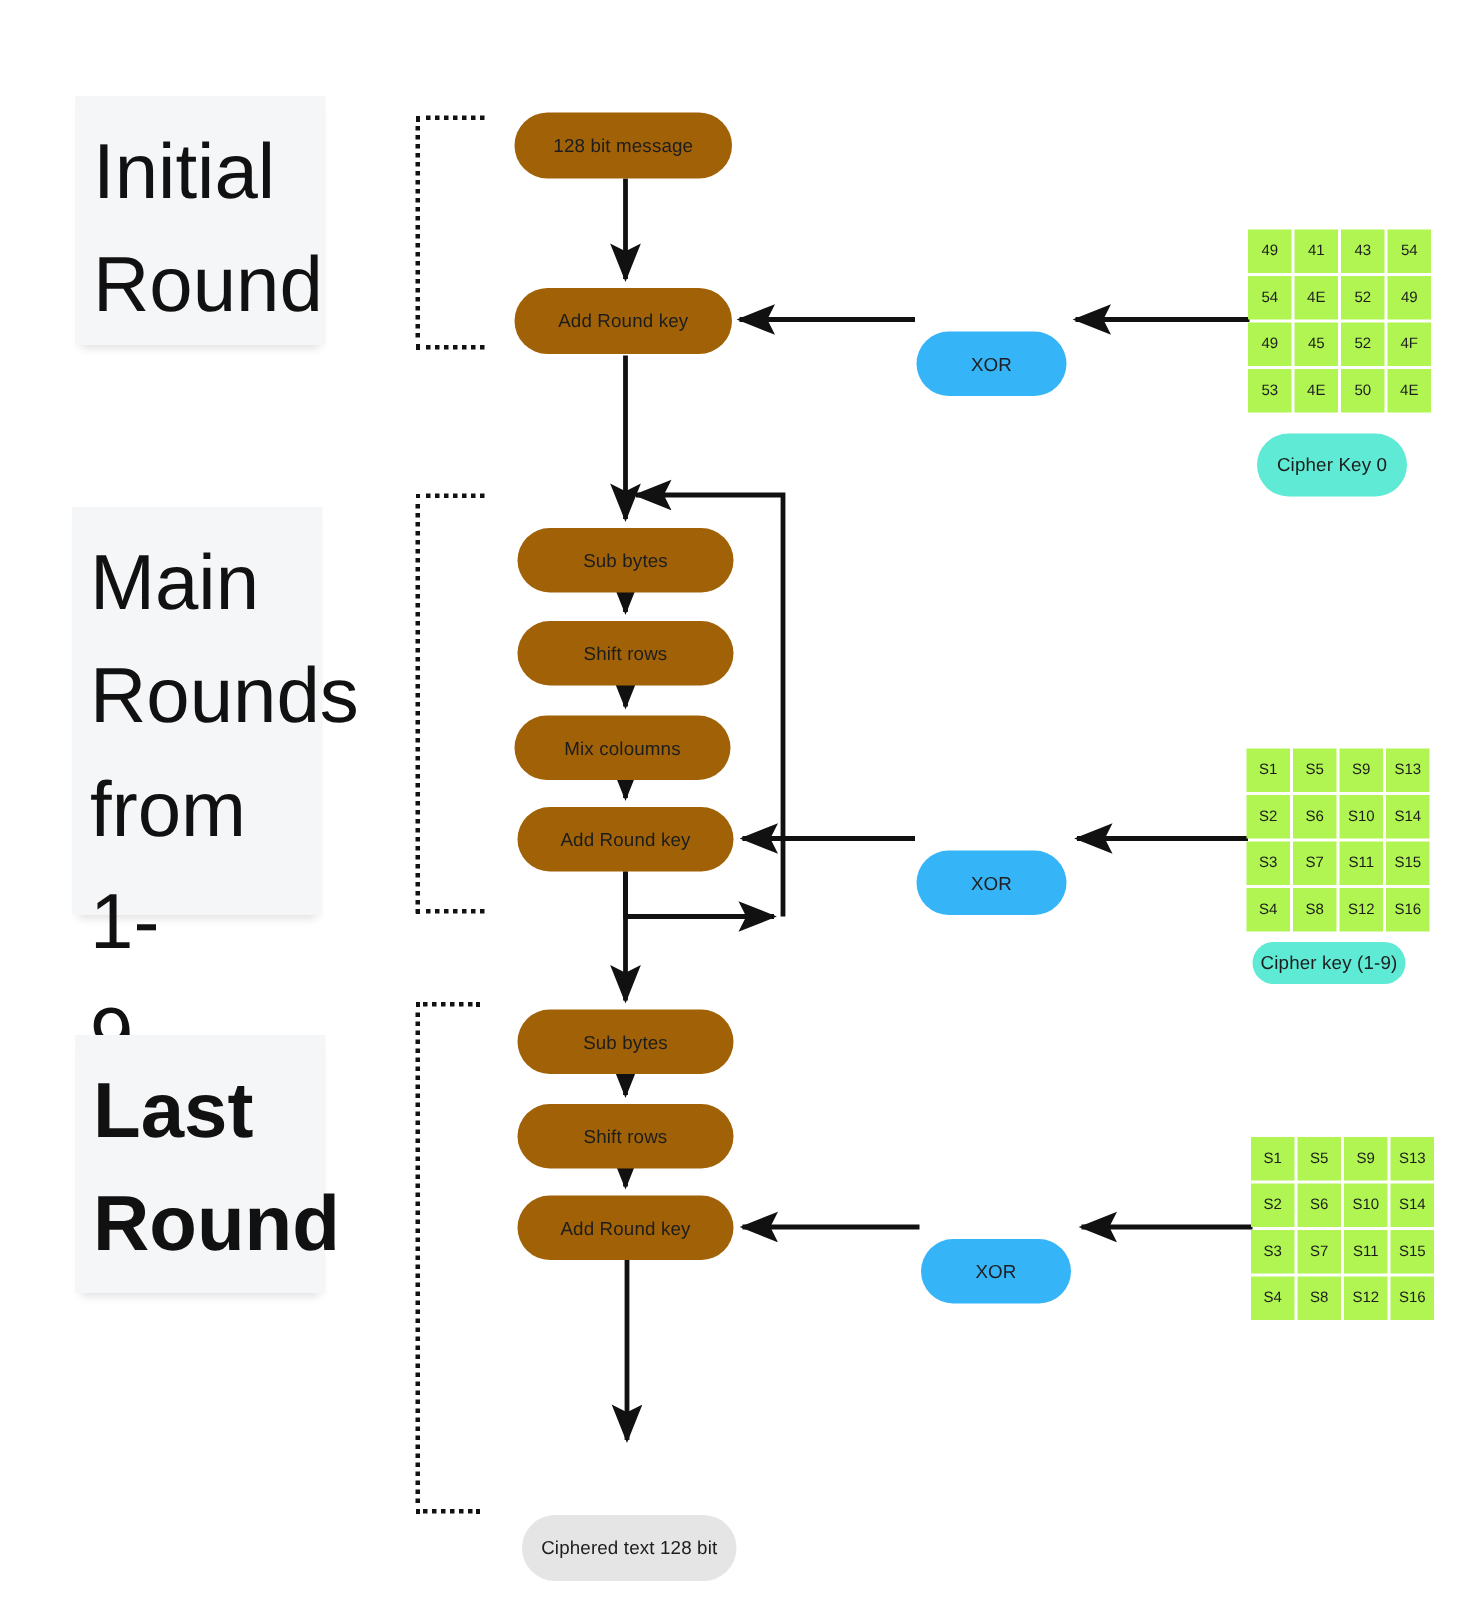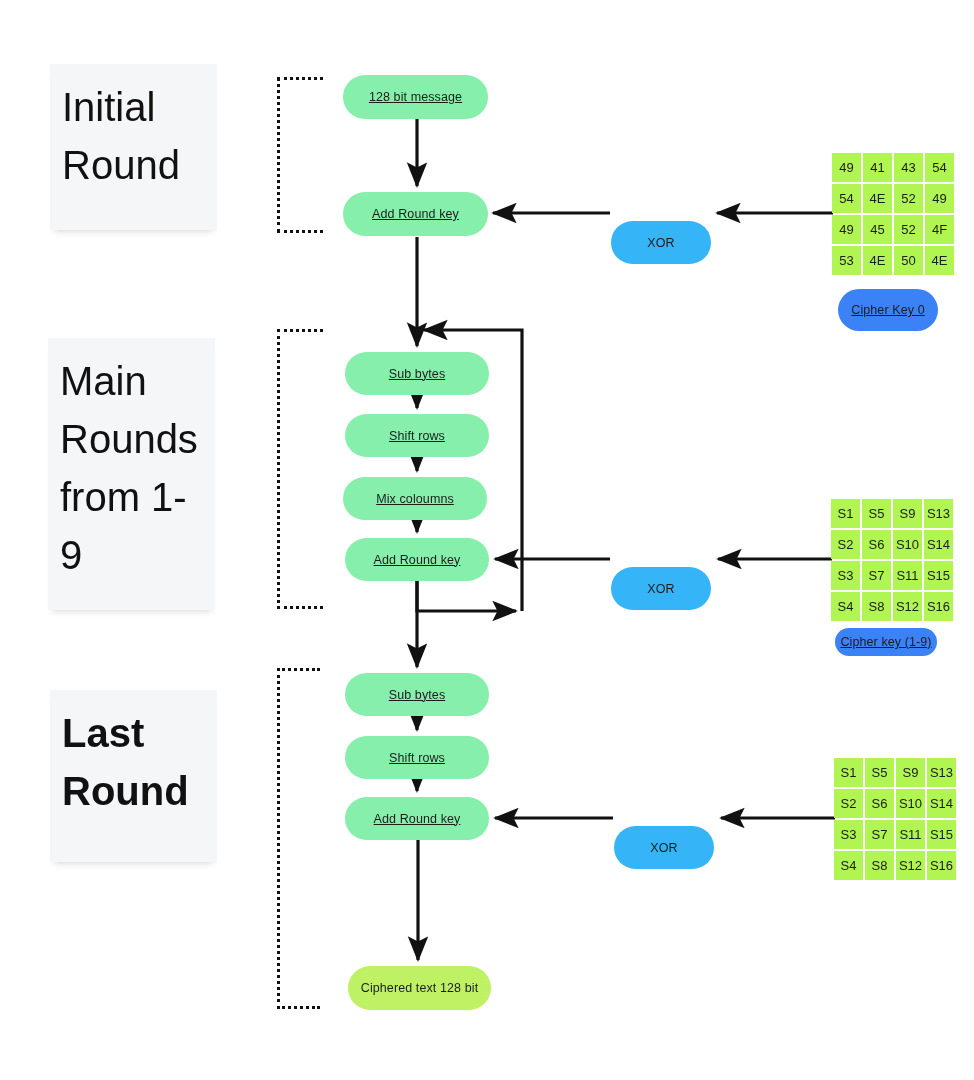--- a/index.html
+++ b/index.html
@@ -17,21 +17,21 @@
     height: 1080px;
     background: #ffffff;
     overflow: hidden;
   }
 
   
   .label-card {
     position: absolute;
     background: #f4f6f8;
     color: #111111;
-    font-size: 40px;
+    font-size: 52px;
     line-height: 1.45;
     font-weight: 400;
     padding: 14px 0 0 12px;
     box-sizing: border-box;
     box-shadow: 0 6px 6px -4px rgba(0,0,0,0.13);
   }
   .label-card .lc-text {
     display: block;
     white-space: pre-line;
   }
@@ -42,39 +42,39 @@
     border-radius: 22px;
     display: flex;
     align-items: center;
     justify-content: center;
     font-size: 12.5px;
     color: #1d1d1d;
     text-align: center;
     box-sizing: border-box;
     letter-spacing: 0.1px;
   }
-  .node-yellow { background: #86efac; text-decoration: underline; }
+  .node-yellow { background: #a16207; }
   .node-blue   { background: #35b4f7; margin-top: 29px; }
-  .node-red    { background: #bef264; }
-  .node-green  { background: #3b82f6; text-decoration: underline; }
+  .node-red    { background: #e5e5e5; margin-top: 44px; }
+  .node-green  { background: #5eead4; }
 
   
   .matrix {
     position: absolute;
     display: grid;
     grid-template-columns: repeat(4, 29px);
     grid-auto-rows: 29px;
     gap: 2px;
   }
   .cell {
     background: #b0f552;
     display: flex;
     align-items: center;
     justify-content: center;
-    font-size: 13px;
+    font-size: 10px;
     color: #1d1d1d;
   }
 
   
   .bracket {
     position: absolute;
     border-top: 3px dotted #111111;
     border-left: 3px dotted #111111;
     border-bottom: 3px dotted #111111;
     border-right: none;

